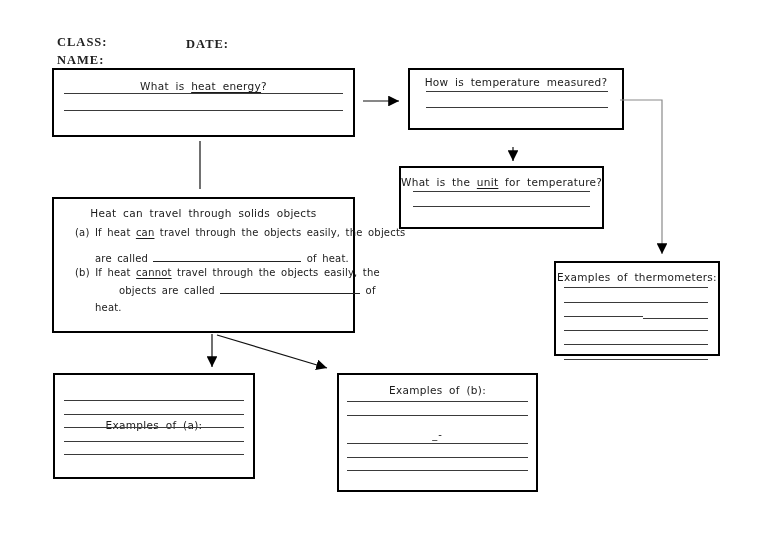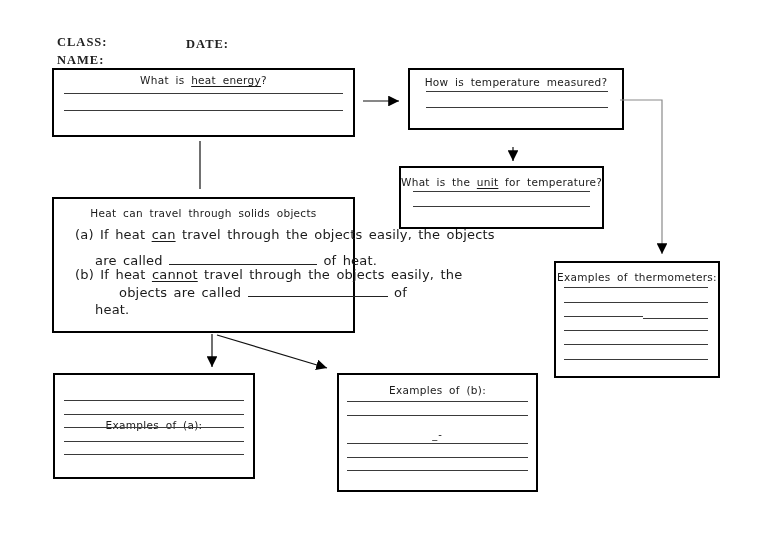--- a/index.html
+++ b/index.html
@@ -49,21 +49,21 @@
   }
   #thermo-lines .blank-line:nth-child(3)::before{
     content:"";position:absolute;left:0;top:0;width:55%;border-bottom:1.4px solid #3a3a3a;
   }
   #thermo-lines .blank-line:nth-child(3)::after{
     content:"";position:absolute;left:55%;top:2px;width:45%;border-bottom:1.4px solid #3a3a3a;
   }
   
   .para{
     position:absolute;left:0;right:24px;
-    font-size:13px;
+    font-size:10px;
     letter-spacing:.2px;
     word-spacing:2px;
     white-space:nowrap;
   }
   .fill-blank{
     display:inline-block;
     border-bottom:1.3px solid #222;
     height:8px;
     vertical-align:baseline;
   }
@@ -79,21 +79,21 @@
 </head>
 <body>
 
 <div id="page">
 
   <div class="hdr" style="left:57px;top:21px;margin-top:32px;">NAME:</div>
   <div class="hdr" style="left:57px;top:35px;">CLASS:</div>
   <div class="hdr" style="left:186px;top:37px;">DATE:</div>
 
   <div class="wbox" style="left:52px;top:68px;width:303px;height:69px;">
-    <div class="wbox-title" style="top:4px;"><span>What is </span><span class="u">heat energy</span><span>?</span></div>
+    <div class="wbox-title" style="top:10px;"><span>What is </span><span class="u">heat energy</span><span>?</span></div>
     <div class="lines lh17" style="left:10px;right:10px;top:23px;">
         <div class="blank-line"></div>
         <div class="blank-line"></div>
       </div>
   </div>
 
   <div class="wbox" style="left:408px;top:68px;width:216px;height:62px;">
     <div class="wbox-title" style="top:6px;">How is temperature measured?</div>
     <div class="lines lh16" style="left:16px;right:14px;top:21px;">
         <div class="blank-line"></div>
@@ -111,21 +111,21 @@
 
   <div class="wbox" style="left:52px;top:197px;width:303px;height:136px;">
     <div class="wbox-title" style="top:8px;">Heat can travel through solids objects</div>
     <div class="para" style="top:28px;padding-left:21px;"><span>(a) If heat </span><span class="u">can</span><span> travel through the objects easily, the objects</span></div>
     <div class="para" style="top:46px;padding-left:41px;margin-top:8px;"><span>are called </span><span class="fill-blank w148"></span><span> of heat.</span></div>
     <div class="para" style="top:68px;padding-left:21px;"><span>(b) If heat </span><span class="u">cannot</span><span> travel through the objects easily, the</span></div>
     <div class="para" style="top:86px;padding-left:65px;"><span>objects are called </span><span class="fill-blank w140"></span><span> of</span></div>
     <div class="para" style="top:103px;padding-left:41px;">heat.</div>
   </div>
 
-  <div class="wbox" style="left:554px;top:261px;width:166px;height:117px;">
+  <div class="wbox" style="left:554px;top:261px;width:166px;height:95px;">
     <div class="wbox-title" style="top:8px;">Examples of thermometers:</div>
     <div id="thermo-lines" class="lines lh15" style="left:8px;right:10px;top:24px;">
         <div class="blank-line"></div>
         <div class="blank-line"></div>
         <div class="blank-line"></div>
         <div class="blank-line"></div>
         <div class="blank-line"></div>
         <div class="blank-line"></div>
       </div>
   </div>

